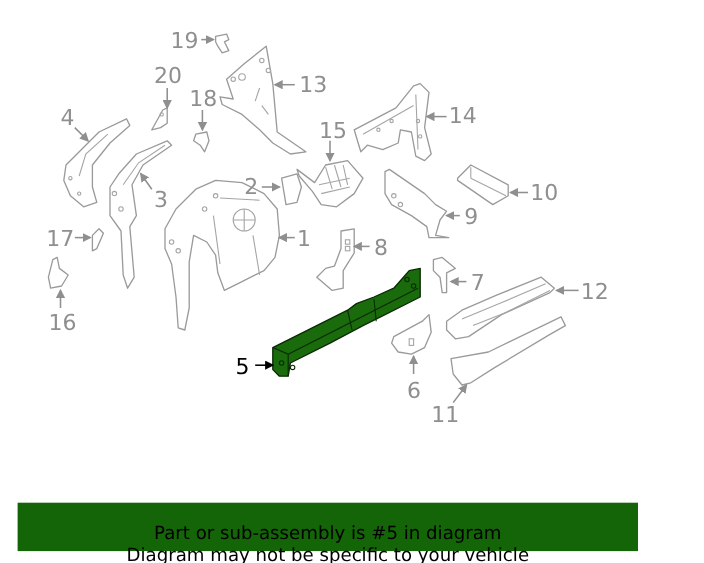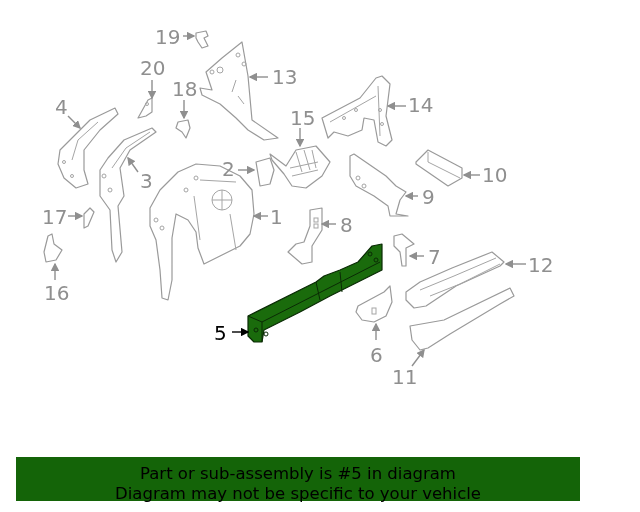--- a/index.html
+++ b/index.html
@@ -6,21 +6,21 @@
     body { width: 640px; height: 512px; position: relative; overflow: hidden; font-family: "DejaVu Sans", sans-serif; }
     #diagram { position: absolute; left: 0; top: 0; width: 640px; height: 512px; }
     .callout { font-family: "DejaVu Sans", sans-serif; font-size: 20px; fill: #8f8f8f; }
     .callout.active { fill: #000000; }
     .part { fill: #ffffff; stroke: #9a9a9a; stroke-width: 1.2; stroke-linejoin: round; }
     .part-detail { fill: none; stroke: #a5a5a5; stroke-width: 1; }
     .arrow { stroke: #8f8f8f; stroke-width: 1.4; fill: none; }
     .arrowhead { fill: #8f8f8f; }
     .hl { fill: #1a6b0c; stroke: #0a2a05; stroke-width: 1.2; stroke-linejoin: round; }
     .hl-detail { fill: none; stroke: #0a2a05; stroke-width: 1; }
-    #banner { position: absolute; left: 16px; top: 457px; width: 564px; height: 44px; background: #146408; color: #000; text-align: center; font-family: "DejaVu Sans", sans-serif; font-size: 16.5px; line-height: 20px; padding-top: 7px; box-sizing: border-box; }
+    #banner { position: absolute; left: 16px; top: 457px; width: 564px; height: 44px; background: #146408; color: #000; text-align: center; font-family: "DejaVu Sans", sans-serif; font-size: 16.5px; line-height: 20px; padding-top: 18px; box-sizing: border-box; }
     #banner div { white-space: nowrap; }
   </style>
 </head>
 <body>
 
 <svg id="diagram" viewBox="0 0 640 512" xmlns="http://www.w3.org/2000/svg">
   <defs>
     <marker id="ah" markerWidth="6" markerHeight="6" refX="5" refY="3" orient="auto">
       <path d="M0,0 L6,3 L0,6 z" class="arrowhead"></path>
     </marker>

